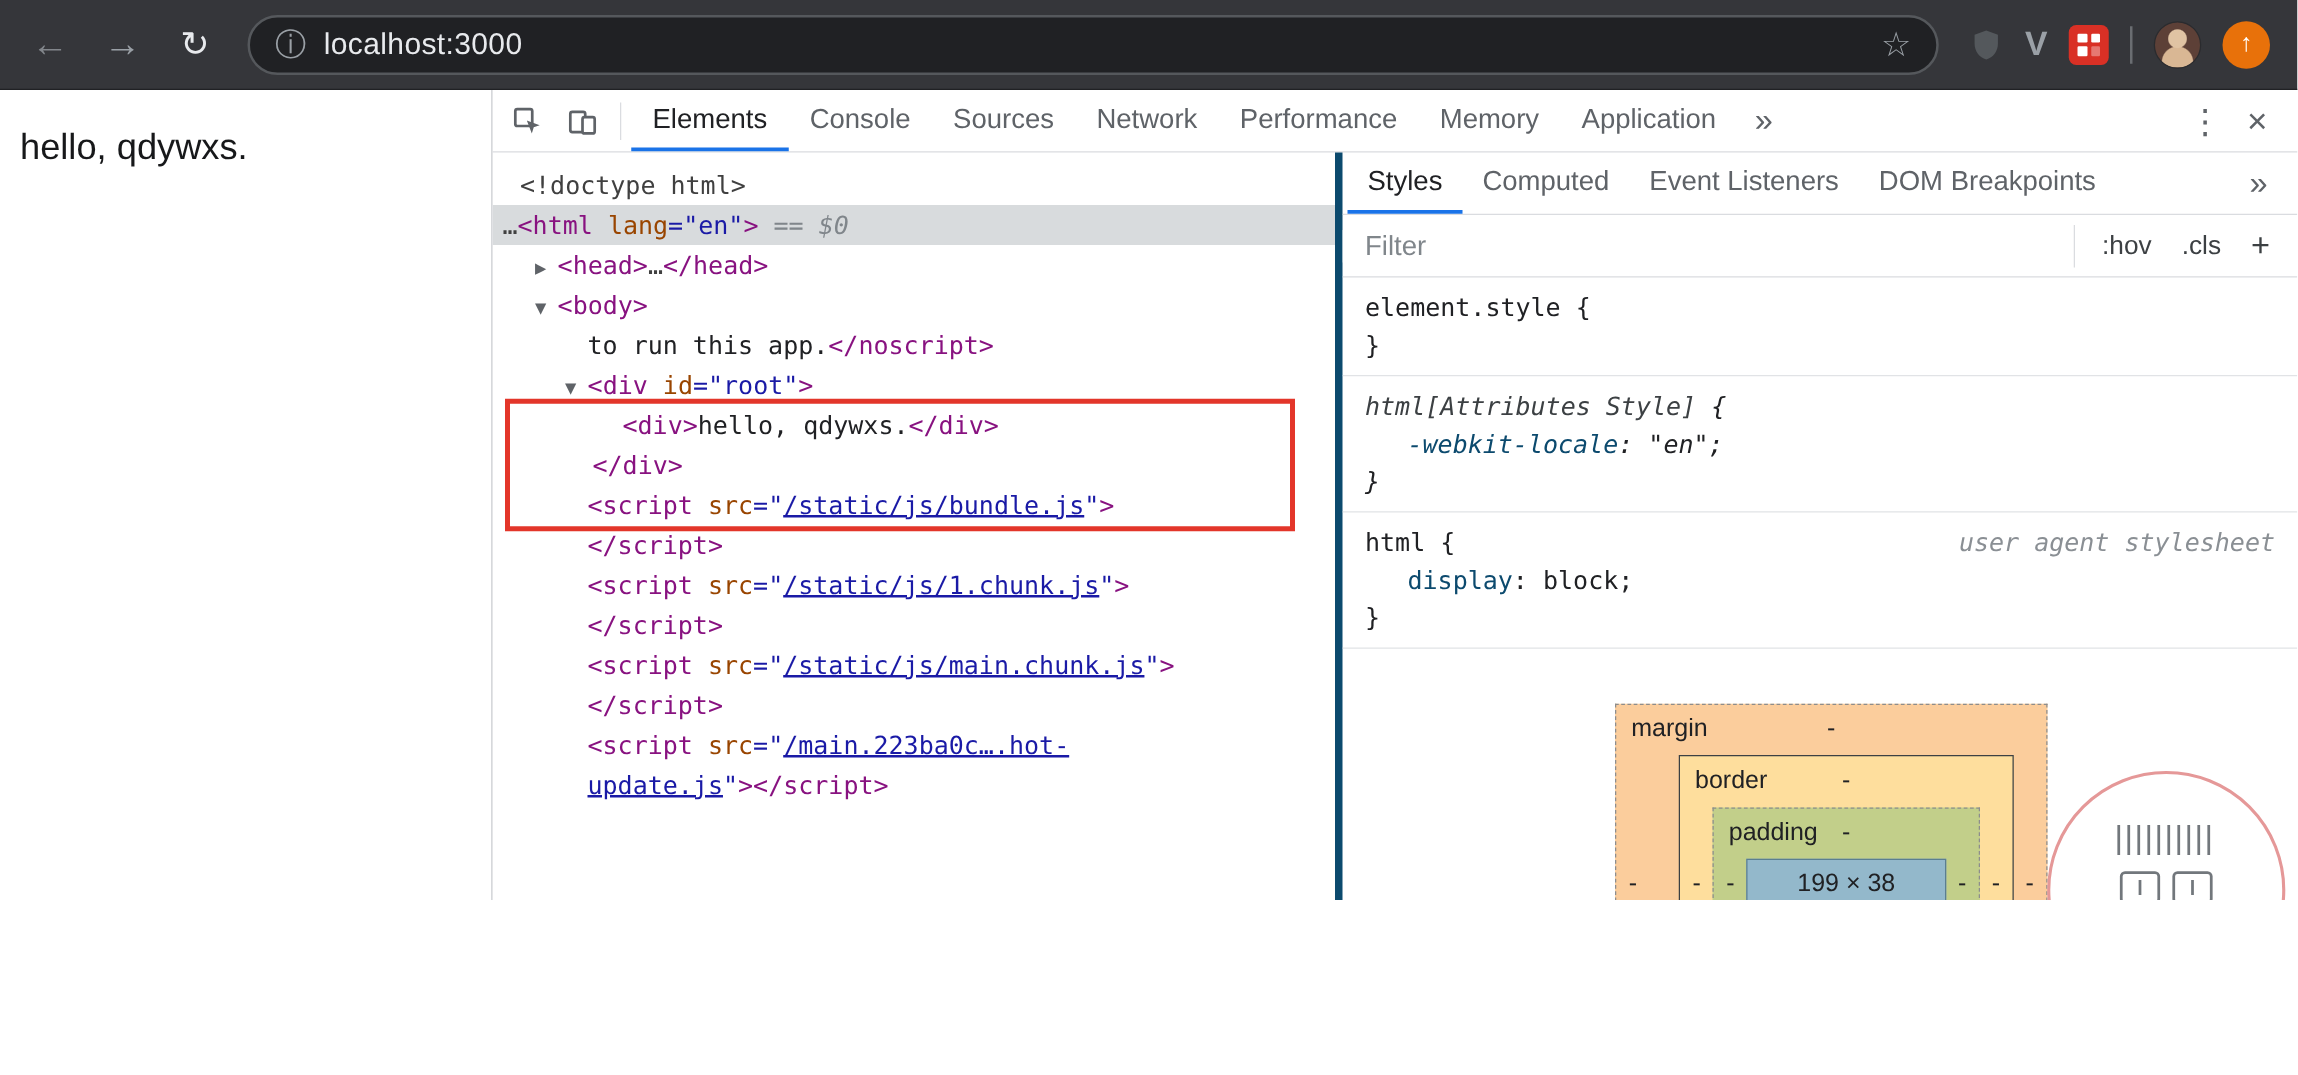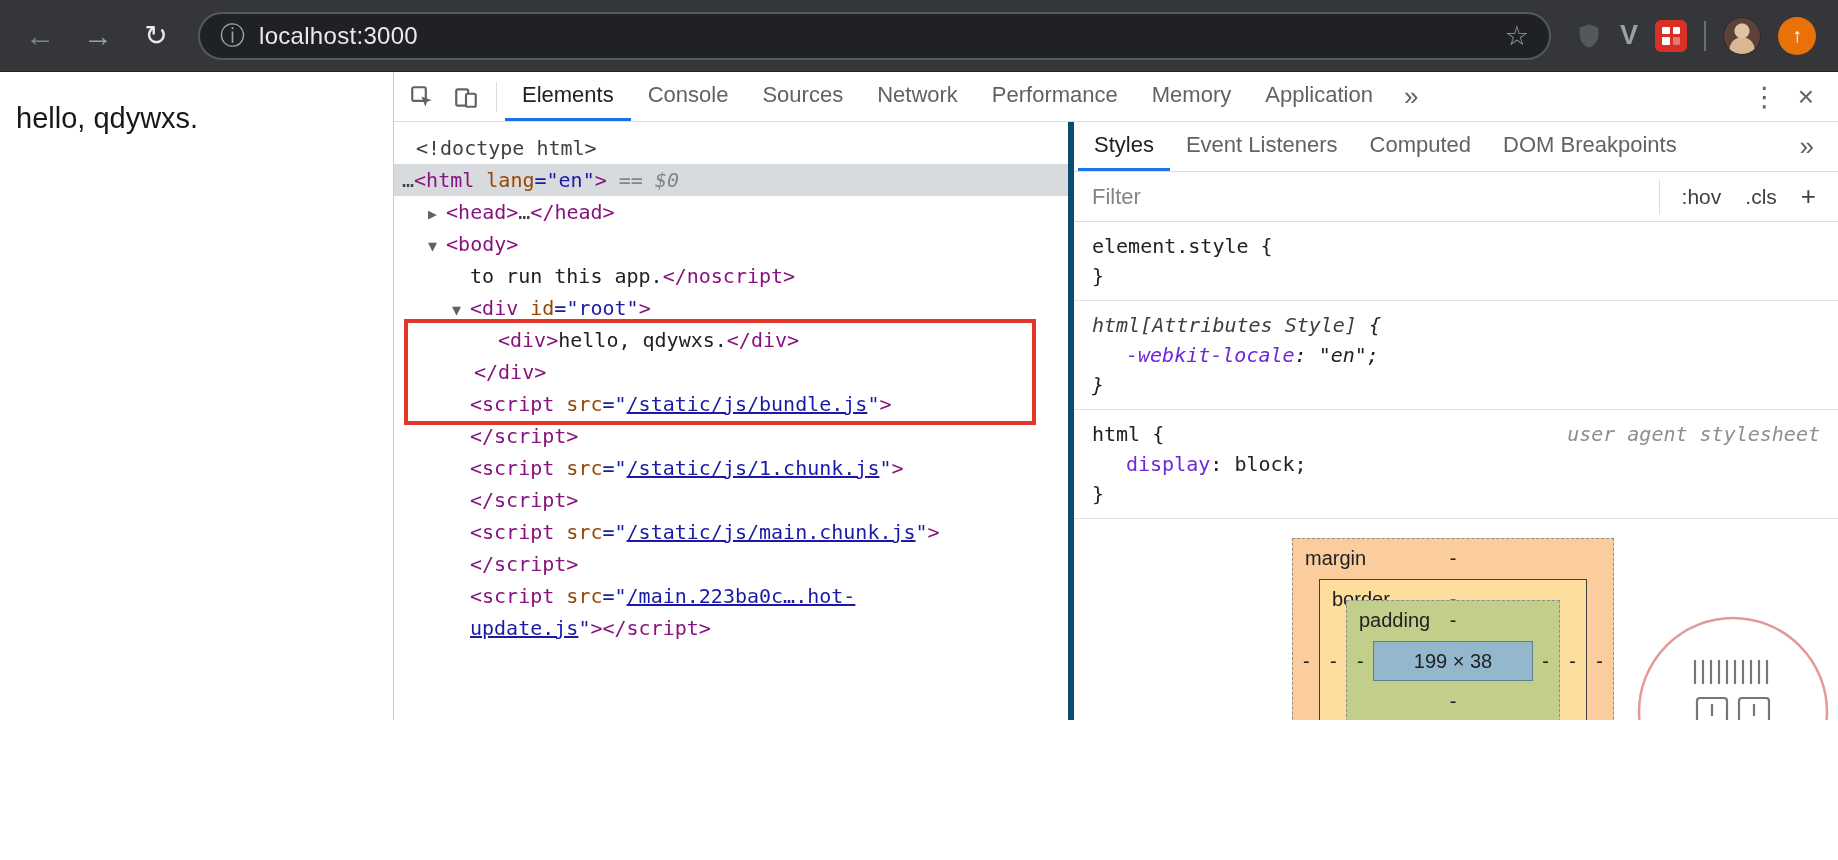--- a/index.html
+++ b/index.html
@@ -115,27 +115,27 @@
   .toggles { display:flex; align-items:center; gap:24px; padding:0 22px; height:34px; border-left:1px solid #dadce0; color:#3c4043; font-size:21px; }
   .toggles .plus { font-size:26px; color:#3c4043; }
 
   .rules { font-family:"DejaVu Sans Mono", monospace; font-size:20px; color:#202124; flex:none; }
   .rule { padding:9px 18px; border-bottom:1px solid #e1e3e6; line-height:30px; }
   .rule .sel { color:#202124; }
   .rule.italic { font-style:italic; }
   .rule.italic .sel { color:#3c4043; }
   .rule-note { float:right; color:#8a8f94; font-style:italic; }
   .decl { padding-left:34px; }
-  .prop { color:#6d28d9;margin-top:28px; }
-
-  
-  .box-model { position:absolute; top:416px; left:218px; z-index:1; }
+  .prop { color:#0c4a6e;margin-top:28px; }
+
+  
+  .box-model { position:absolute; top:441px; left:218px; z-index:1; }
   .bm-layer { position:relative; }
   .bm-margin  { padding:40px 26px; border:1px dashed #8d8d8d; }
-  .bm-border  { padding:20px 26px; border:1px solid #3c4043; }
+  .bm-border  { padding:41px 26px; border:1px solid #3c4043;margin-left:24px; }
   .bm-padding { padding:40px 26px; border:1px dashed #8d8d8d; }
   .bm-content {
     width:160px; height:40px; border:1px solid #5b7e90;
     display:flex; align-items:center; justify-content:center; font-size:20px; color:#202124;
   }
   .bm-label { position:absolute; top:8px; left:12px; font-size:20px; color:#202124; }
   .bm-dash { position:absolute; font-size:20px; color:#202124; }
   .d-top { top:8px; left:0; right:0; text-align:center; }
   .d-bottom { bottom:8px; left:0; right:0; text-align:center; }
   .d-left { left:10px; top:50%; transform:translateY(-50%); }
@@ -239,22 +239,22 @@
             <div class="tree-row" style="padding-left: 76px;"><span class="seg-l">update.js</span><span class="seg-v">"</span><span class="seg-t">&gt;&lt;/script&gt;</span></div>
           </div>
         <div class="annotation-box"></div>
       </div>
 
       <div class="styles-pane">
 
         <div class="styles-tabs-row">
           <div class="styles-tabs">
               <div class="styles-tab active">Styles</div>
+              <div class="styles-tab">Computed</div>
               <div class="styles-tab">Event Listeners</div>
-              <div class="styles-tab">Computed</div>
               <div class="styles-tab">DOM Breakpoints</div>
             </div>
           <span class="chev2">»</span>
         </div>
 
         <div class="filter-row">
           <input class="filter-input" placeholder="Filter" style="">
           <div class="toggles">
             <span>:hov</span>
             <span>.cls</span>

